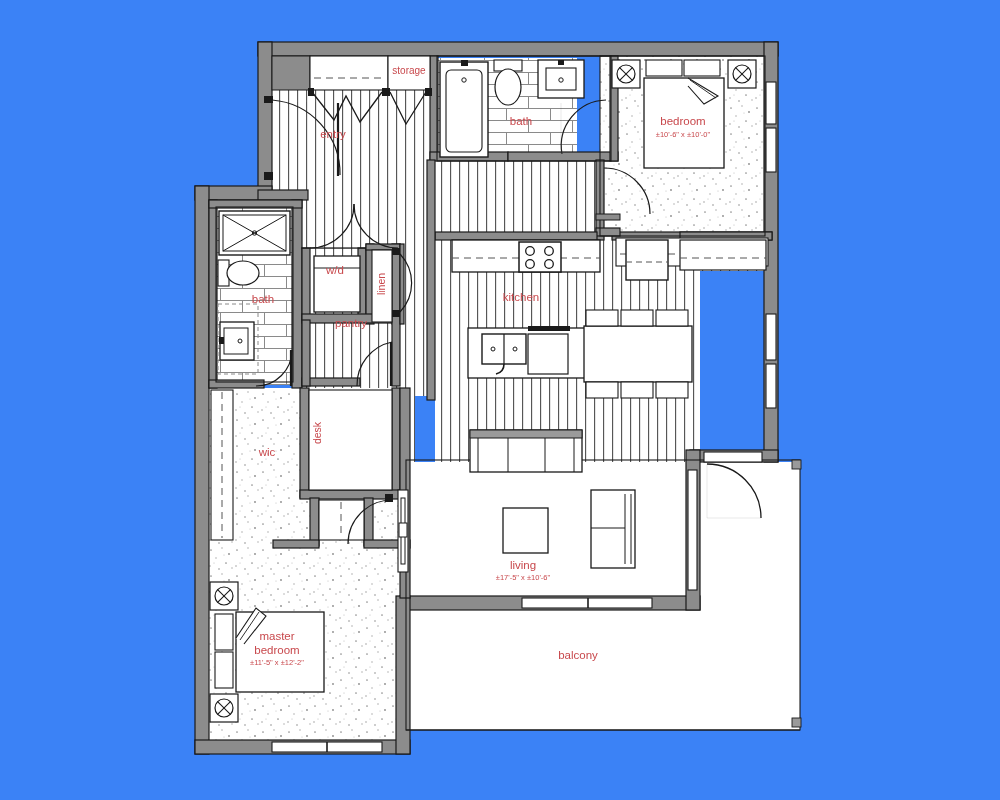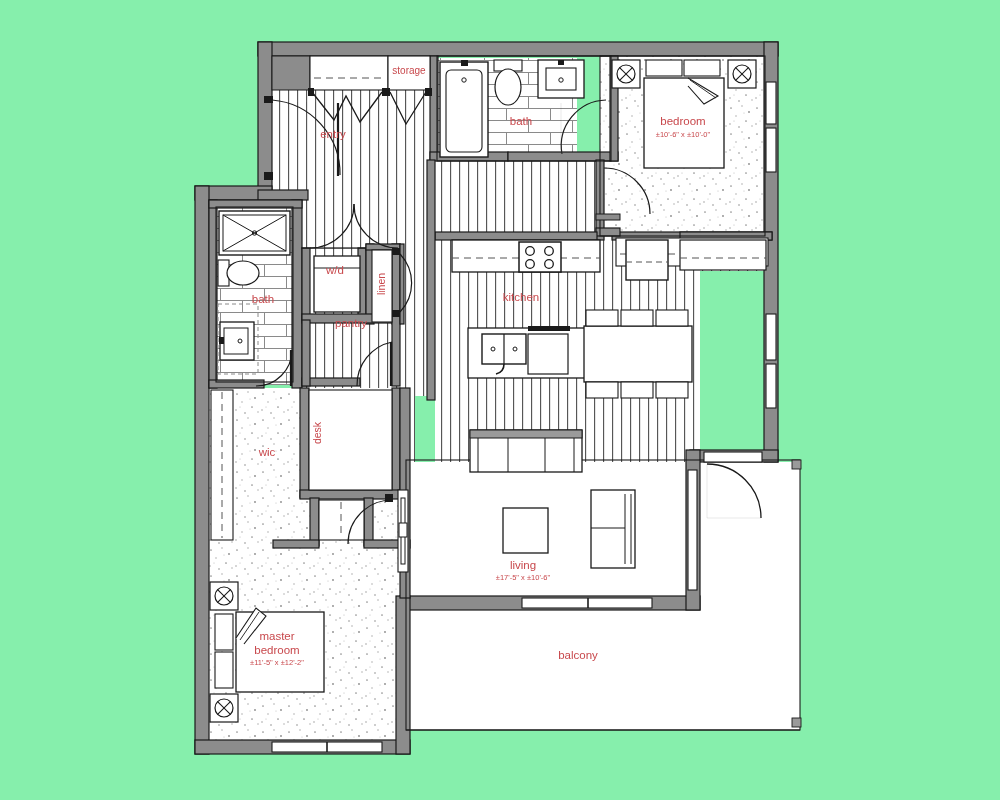--- a/index.html
+++ b/index.html
@@ -7,21 +7,21 @@
     padding: 0;
     background: #ffffff;
   }
   body {
     font-family: "Liberation Sans", sans-serif;
   }
   #plan-root {
     position: relative;
     width: 1000px;
     height: 800px;
-    background: #86efac;
+    background: #3b82f6;
     overflow: hidden;
   }
   svg.plan {
     display: block;
     width: 1000px;
     height: 800px;
   }
   .rm-label {
     fill: #c8484c;
     font-family: "Liberation Sans", sans-serif;

